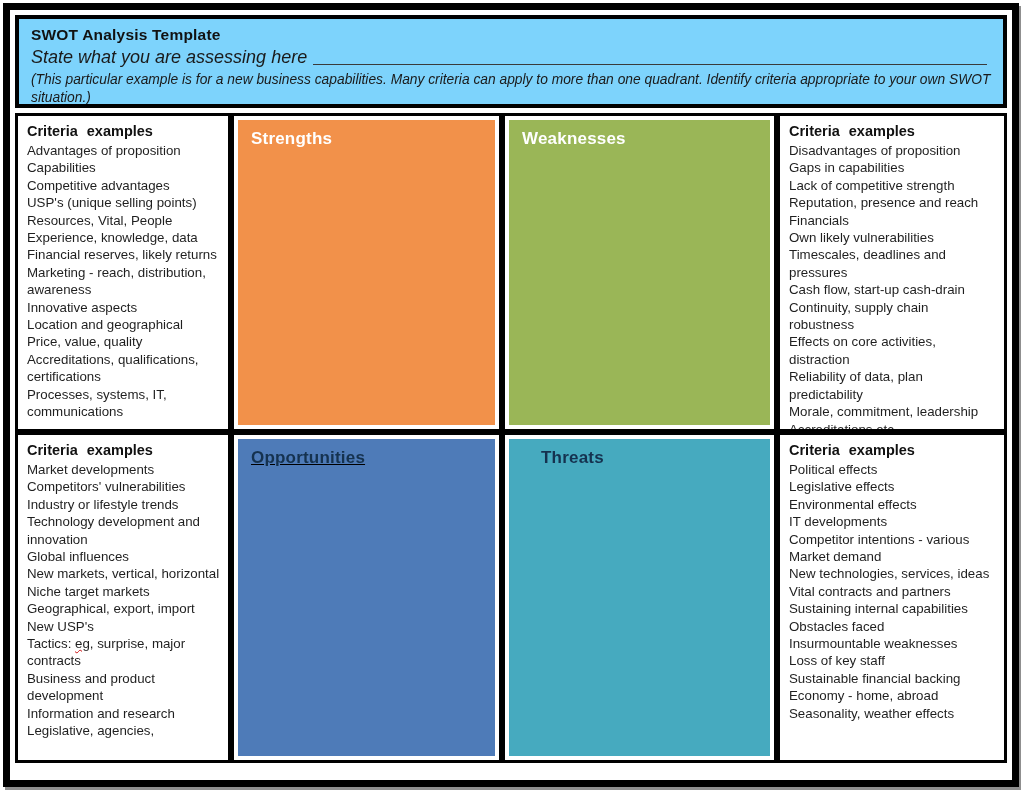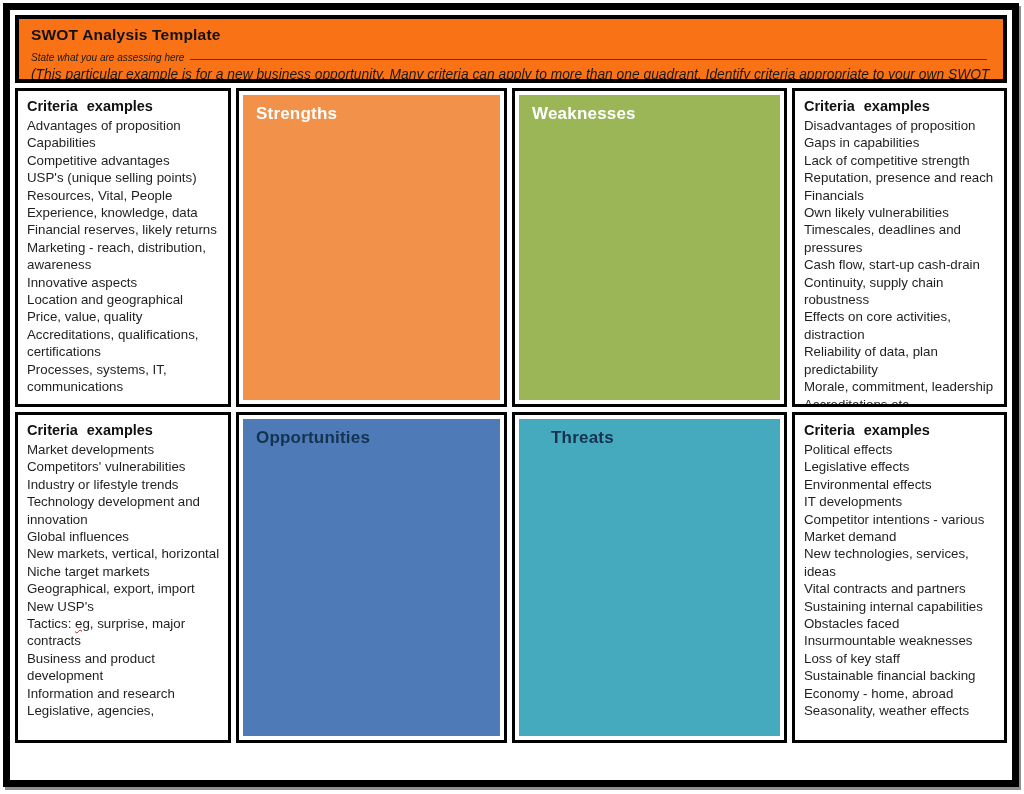--- a/index.html
+++ b/index.html
@@ -8,34 +8,33 @@
     font-family:"Liberation Sans", "DejaVu Sans", sans-serif;
     -webkit-font-smoothing:antialiased;
   }
   .doc-frame {
     position:absolute; left:3px; top:3px; right:5px; bottom:7px;
     border:7px solid #000; background:#fff; padding:5px;
     box-sizing:border-box; box-shadow:2px 3px 0 #8f8f8f;
   }
   
   .header-box {
-    border:4px solid #000; background:#f97316; padding:5px 12px 7px;
-    box-sizing:border-box; height:68px; overflow:hidden;
+    border:4px solid #000; background:#7dd3fc; padding:5px 12px 7px;
+    box-sizing:border-box; height:93px; overflow:hidden;
   }
   .doc-title { font-size:15.5px; font-weight:bold; color:#111; letter-spacing:0.2px; margin:2px 0 3px; }
-  .assess-row { display:flex; align-items:flex-end; font-size:10px; font-style:italic; color:#1a1a1a; margin-bottom:3px; }
+  .assess-row { display:flex; align-items:flex-end; font-size:18px; font-style:italic; color:#1a1a1a; margin-bottom:3px; }
   .assess-row .blank-line { flex:1; border-bottom:1.5px solid #3a3a3a; margin:0 4px 3px 6px; height:12px; }
   .doc-note { font-size:13.8px; font-style:italic; color:#1a1a1a; line-height:1.33; }
   
   .swot-table {
     margin-top:5px;
     display:grid;
     grid-template-columns:216px 271px 275px 1fr;
     grid-template-rows:319px 331px;
-    gap:5px;
   }
   .cell { border:3px solid #000; background:#fff; box-sizing:border-box; overflow:hidden; }
   .crit-cell { padding:5px 8px 4px 9px; }
   .crit-head { font-size:14.5px; font-weight:bold; color:#111; word-spacing:5px; margin:2px 0 3px; }
   .crit-line { font-size:13.3px; line-height:1.31; color:#1f1f1f; }
   .quad-cell { padding:4px; }
   .quad-block { height:100%; box-sizing:border-box; padding:9px 13px; }
   .quad-label { font-size:17px; font-weight:bold; letter-spacing:0.2px; }
   .squiggle {
     text-decoration-line:underline;
@@ -48,21 +47,21 @@
 <body>
 
 <div class="doc-frame">
 
   <div class="header-box">
     <div class="doc-title">SWOT Analysis Template</div>
     <div class="assess-row">
       <span>State what you are assessing here</span>
       <span class="blank-line"></span>
     </div>
-    <div class="doc-note">(This particular example is for a new business opportunity. Many criteria can apply to more than one quadrant. Identify criteria appropriate to your own SWOT situation.)</div>
+    <div class="doc-note">(This particular example is for a new business capabilities. Many criteria can apply to more than one quadrant. Identify criteria appropriate to your own SWOT situation.)</div>
   </div>
 
   <div class="swot-table">
 
     <div class="cell crit-cell">
       <div class="crit-head">Criteria examples</div>
       <div>
           <div class="crit-line">Advantages of proposition</div>
           <div class="crit-line">Capabilities</div>
           <div class="crit-line">Competitive advantages</div>
@@ -123,21 +122,21 @@
           <div class="crit-line">Geographical, export, import</div>
           <div class="crit-line">New USP's</div>
           <div class="crit-line">Tactics: <span class="squiggle">eg</span>, surprise, major contracts</div>
           <div class="crit-line">Business and product development</div>
           <div class="crit-line">Information and research</div>
           <div class="crit-line">Legislative, agencies,</div>
         </div>
     </div>
 
     <div class="cell quad-cell">
-      <div class="quad-block" style="background-color: rgb(78, 123, 184);">
+      <div class="quad-block" style="background-color: rgb(78, 123, 184); text-decoration: underline;">
         <span class="quad-label" style="color: rgb(21, 50, 79);">Opportunities</span>
       </div>
     </div>
 
     <div class="cell quad-cell">
       <div class="quad-block" style="background-color: rgb(70, 170, 191); padding-left: 32px;">
         <span class="quad-label" style="color: rgb(21, 50, 79);">Threats</span>
       </div>
     </div>
 

